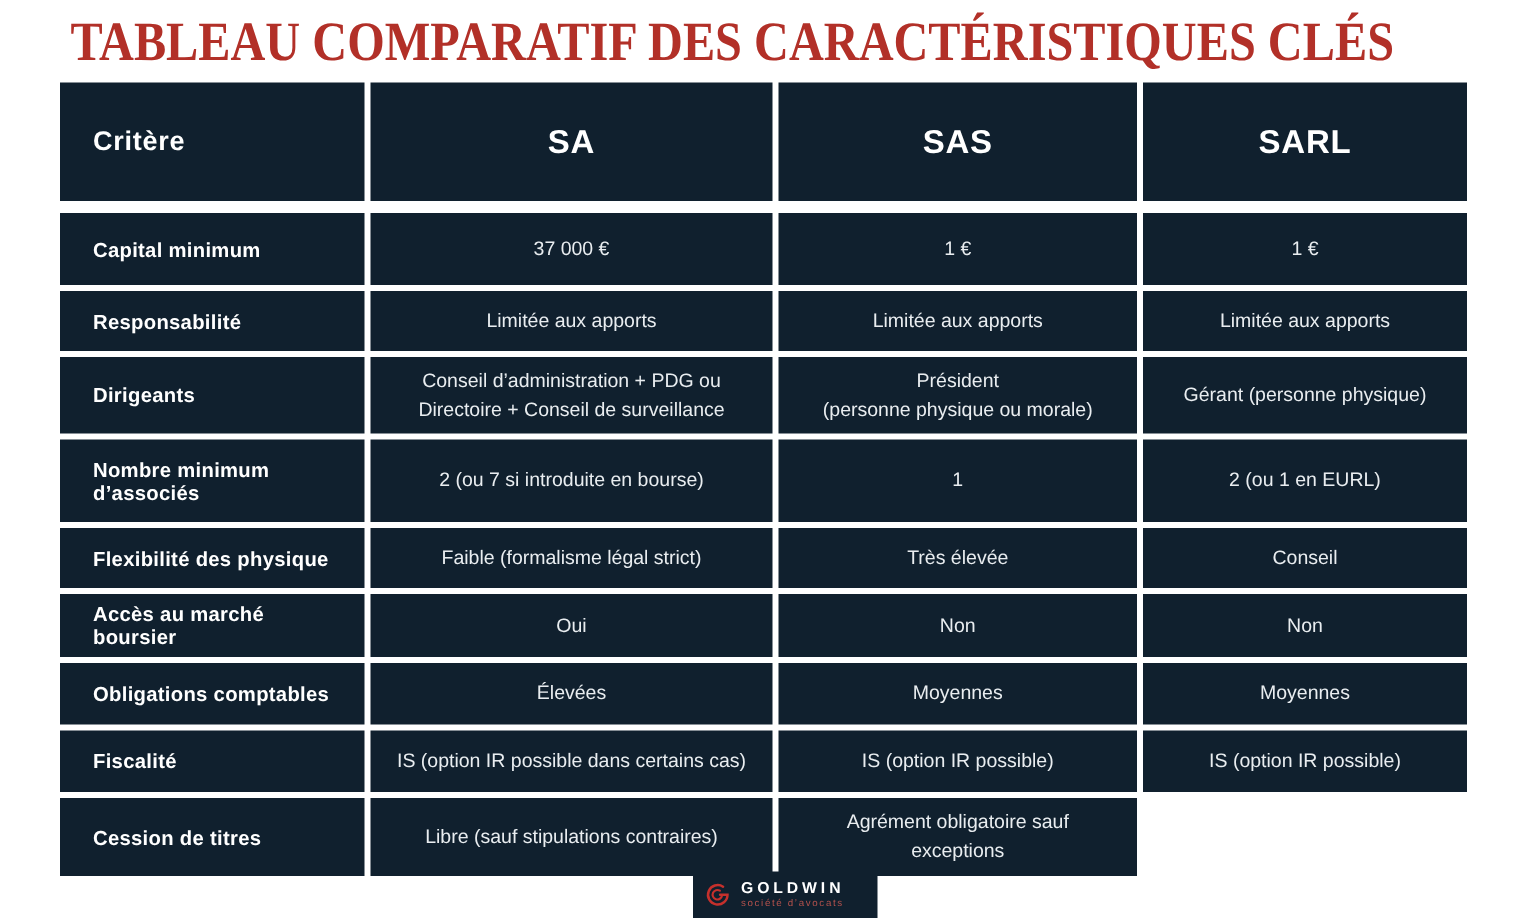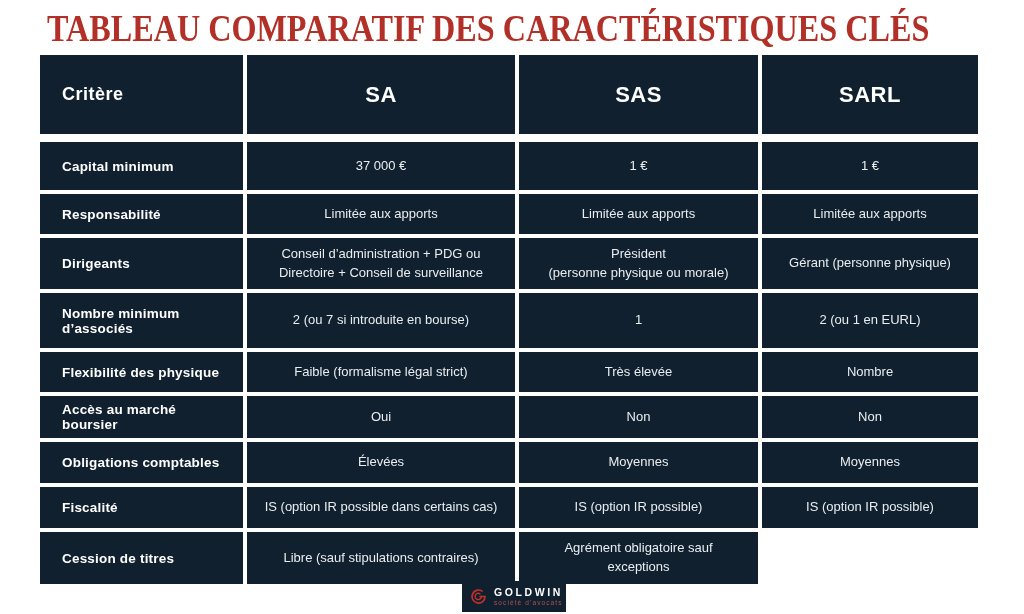--- a/index.html
+++ b/index.html
@@ -27,21 +27,21 @@
     background:#10202e;color:#ffffff;display:flex;align-items:center;
     box-sizing:border-box;
   }
   .cell.label{justify-content:flex-start;padding-left:22px;padding-right:8px;
     font-weight:700;font-size:13.5px;letter-spacing:0.2px;}
   .cell.value{justify-content:center;text-align:center;font-size:13px;
     color:#e9edf0;white-space:pre-line;line-height:1.45;padding:4px 10px;}
   .cell.colhead{justify-content:center;font-weight:700;font-size:22px;letter-spacing:0.5px;}
   .cell.colhead.first{justify-content:flex-start;padding-left:22px;font-size:18px;}
   .logo{
-    position:absolute;left:462px;top:581px;width:104px;height:31px;
+    position:absolute;left:462px;top:581px;width:123px;height:31px;
     background:#10202e;display:flex;align-items:center;padding:2px 7px;
     box-sizing:border-box;gap:6px;
   }
   .logo-txt{display:flex;flex-direction:column;line-height:1;}
   .logo-brand{color:#ffffff;font-weight:700;font-size:10.5px;letter-spacing:2.6px;}
   .logo-tag{color:#b5524d;font-size:6.5px;letter-spacing:1.1px;margin-top:2px;}
 </style>
 </head>
 <body>
 
@@ -76,21 +76,21 @@
     <div class="cell value">Gérant (personne physique)</div>
 
     <div class="cell label">Nombre minimum d’associés</div>
     <div class="cell value">2 (ou 7 si introduite en bourse)</div>
     <div class="cell value">1</div>
     <div class="cell value">2 (ou 1 en EURL)</div>
 
     <div class="cell label">Flexibilité des physique</div>
     <div class="cell value">Faible  (formalisme légal strict)</div>
     <div class="cell value">Très élevée</div>
-    <div class="cell value">Nombre</div>
+    <div class="cell value">Conseil</div>
 
     <div class="cell label">Accès au marché boursier</div>
     <div class="cell value">Oui</div>
     <div class="cell value">Non</div>
     <div class="cell value">Non</div>
 
     <div class="cell label">Obligations comptables</div>
     <div class="cell value">Élevées</div>
     <div class="cell value">Moyennes</div>
     <div class="cell value">Moyennes</div>

